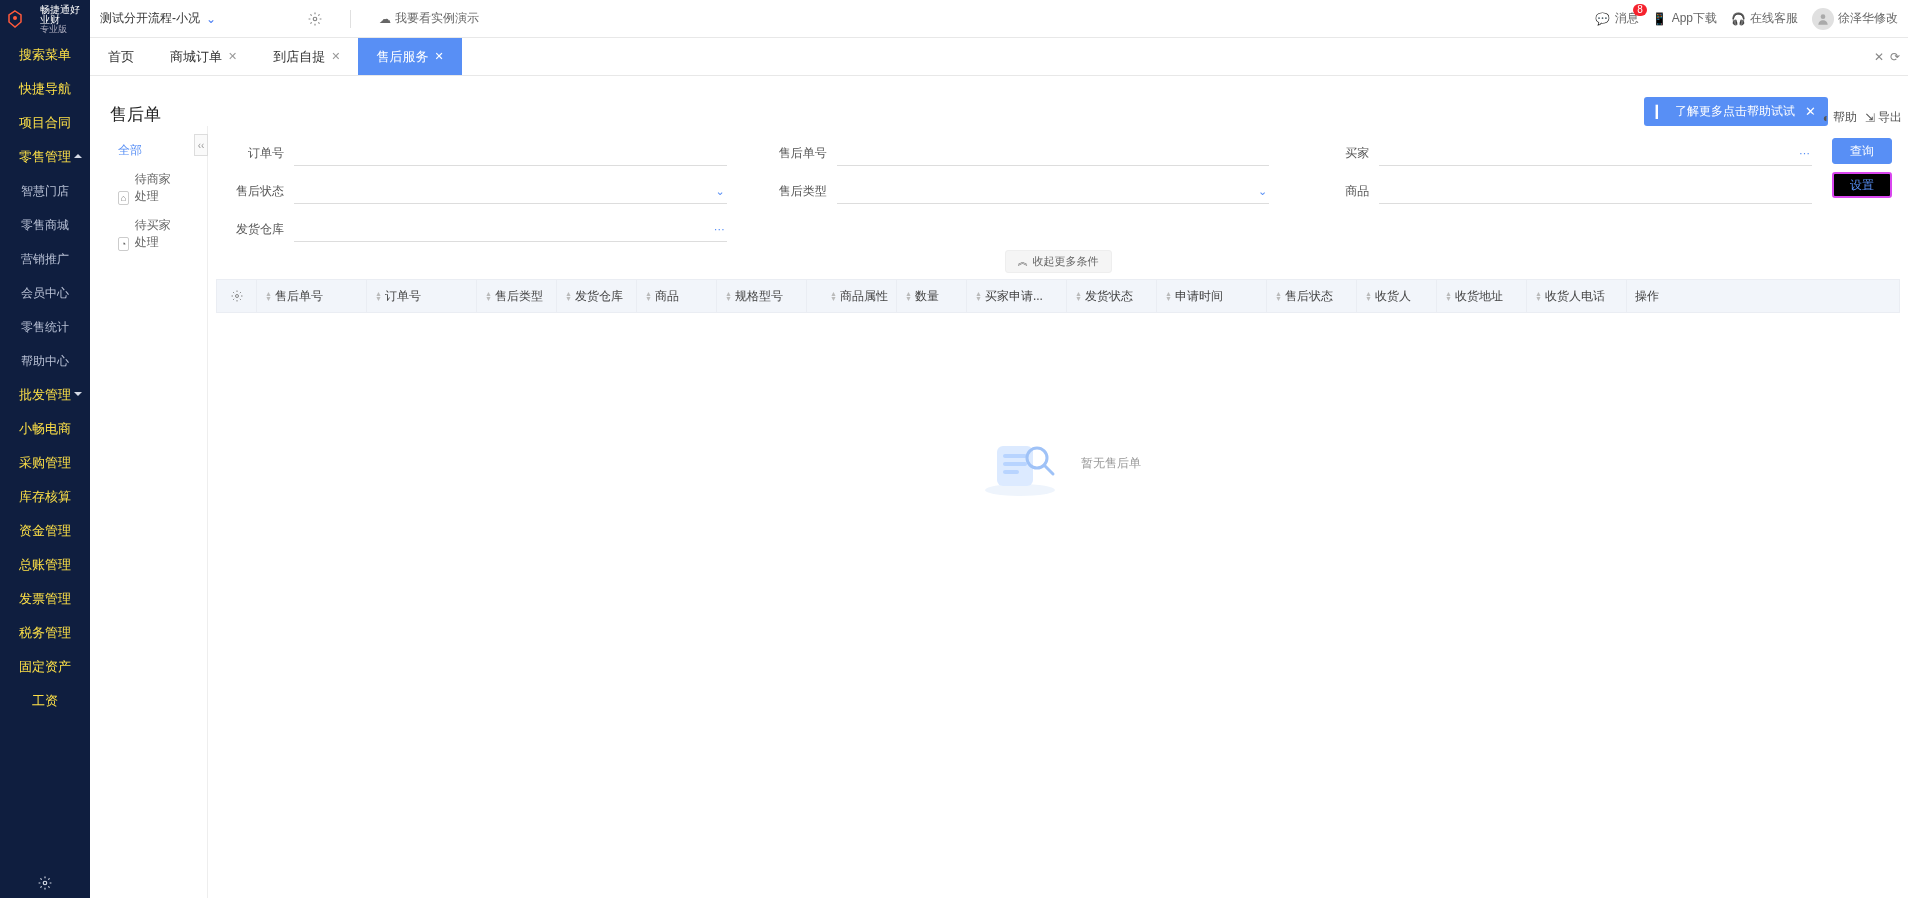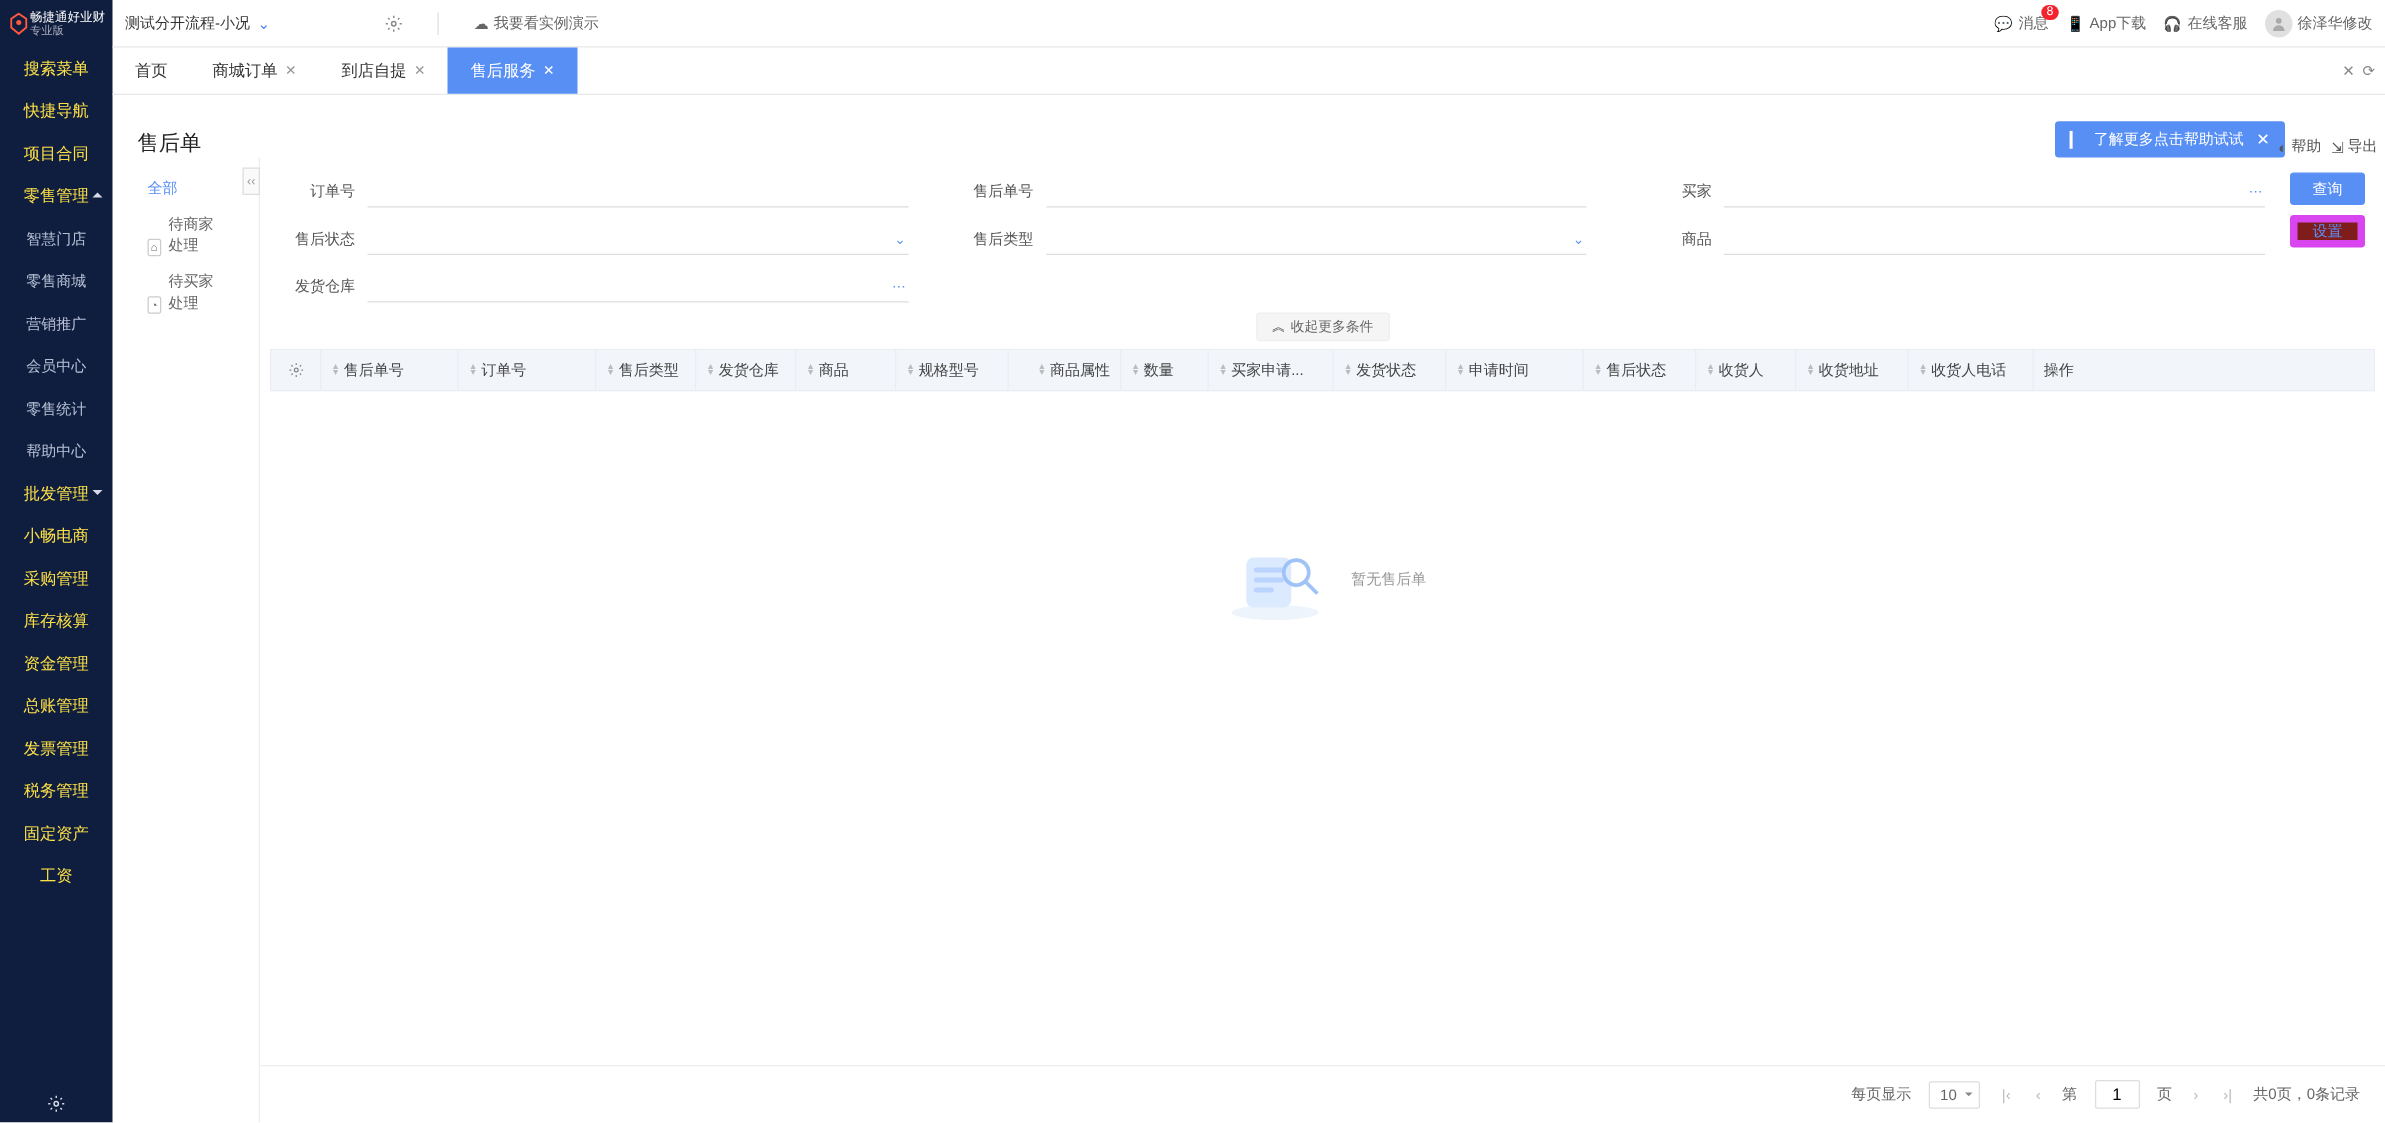--- a/index.html
+++ b/index.html
@@ -1,19 +1,19 @@
 <!DOCTYPE html>
 <html><head>
 <meta charset="utf-8">
 <style>
 *{box-sizing:border-box;margin:0;padding:0;font-family:"Microsoft YaHei","PingFang SC",Arial,sans-serif}
 body{background:#fff;font-size:12px;color:#333;overflow:hidden}
 .app{display:flex;height:100vh;width:100vw}
 .sidebar{width:90px;background:#0f1e3f;color:#fff;display:flex;flex-direction:column;flex-shrink:0}
-.logo-area{height:38px;display:flex;align-items:center;padding:0 6px;gap:0}
+.logo-area{height:38px;display:flex;align-items:center;padding:0 6px;gap:16px}
 .logo-icon{width:18px;height:18px;display:flex;align-items:center;justify-content:center}
 .logo-text{display:flex;flex-direction:column;line-height:1}
 .logo-main{font-size:10px;color:#fff}
 .logo-sub{font-size:9px;color:#aab}
 .nav{flex:1;overflow-y:auto}
 .nav-item{height:34px;display:flex;align-items:center;justify-content:center;cursor:pointer;font-size:13px;color:#fde047;position:relative}
 .nav-item.with-arrow::after{content:"";position:absolute;right:8px;top:14px;border:4px solid transparent;border-top-color:#d5dae6}
 .nav-item.with-arrow.up::after{border-top-color:transparent;border-bottom-color:#d5dae6;top:10px}
 .nav-sub{height:34px;display:flex;align-items:center;justify-content:center;cursor:pointer;font-size:12px;color:#b8c0d4}
 .nav-bottom{height:30px;display:flex;align-items:center;justify-content:center;color:#d5dae6}
@@ -53,21 +53,21 @@
 .search-field{display:flex;align-items:center;height:30px}
 .search-label{width:70px;text-align:right;padding-right:10px;color:#555;font-size:12px}
 .search-input{flex:1;border:none;border-bottom:1px solid #ddd;height:26px;padding:0 4px;outline:none;font-size:12px}
 .search-input.focus{border-bottom-color:#588ff5}
 .search-input-wrap{flex:1;position:relative;display:flex;align-items:center}
 .search-input-wrap .search-input{width:100%}
 .input-icon{position:absolute;right:2px;color:#588ff5;font-size:11px;cursor:pointer}
 .search-actions{display:flex;flex-direction:column;gap:8px;width:60px}
 .btn{height:26px;border-radius:3px;display:flex;align-items:center;justify-content:center;cursor:pointer;font-size:12px}
 .btn-primary{background:#588ff5;color:#fff;border:1px solid #588ff5}
-.btn-outline{background:#7f1d1d;color:#588ff5;border:6px solid #d946ef}
+.btn-outline{background:#000000;color:#588ff5;border:2px solid #d946ef}
 .collapse-row{display:flex;justify-content:center;padding:6px 0}
 .collapse-btn{background:#f5f5f5;border:1px solid #eee;padding:3px 12px;border-radius:3px;color:#666;cursor:pointer;display:flex;align-items:center;gap:4px;font-size:11px}
 .table-wrap{flex:1;padding:0 8px;overflow:auto}
 .table-head{display:flex;background:#f2f5fa;border:1px solid #eaedf3;height:34px;align-items:stretch}
 .th{display:flex;align-items:center;padding:0 8px;color:#444;font-size:12px;border-right:1px solid #eaedf3;flex-shrink:0;gap:3px}
 .th:last-child{border-right:none}
 .th-sort{display:flex;flex-direction:column;font-size:7px;line-height:5px;color:#bbb}
 .th-gear{width:40px;justify-content:center;color:#888}
 .empty{display:flex;flex-direction:row;align-items:center;justify-content:center;height:300px;gap:16px;color:#999}
 .empty-img{width:90px;height:70px;position:relative}
@@ -366,28 +366,16 @@
                   <rect x="28" y="34" width="24" height="4" rx="2" fill="#b8d4ff"></rect>
                   <rect x="28" y="42" width="16" height="4" rx="2" fill="#b8d4ff"></rect>
                   <circle cx="62" cy="30" r="10" fill="none" stroke="#9fc2f7" stroke-width="3"></circle>
                   <line x1="69" y1="37" x2="78" y2="46" stroke="#9fc2f7" stroke-width="3" stroke-linecap="round"></line>
                 </svg>
             </div>
             <div>暂无售后单</div>
           </div>
         </div>
 
-        <div class="pager">
-          <span>每页显示</span>
-          <div class="pager-select">10</div>
-          <span class="pager-btn">|‹</span>
-          <span class="pager-btn">‹</span>
-          <span>第</span>
-          <input class="pager-input" value="1" style="">
-          <span>页</span>
-          <span class="pager-btn">›</span>
-          <span class="pager-btn">›|</span>
-          <span>共0页，0条记录</span>
-        </div>
       </div>
     </div>
   </div>
 </div>
 
 </body></html>

